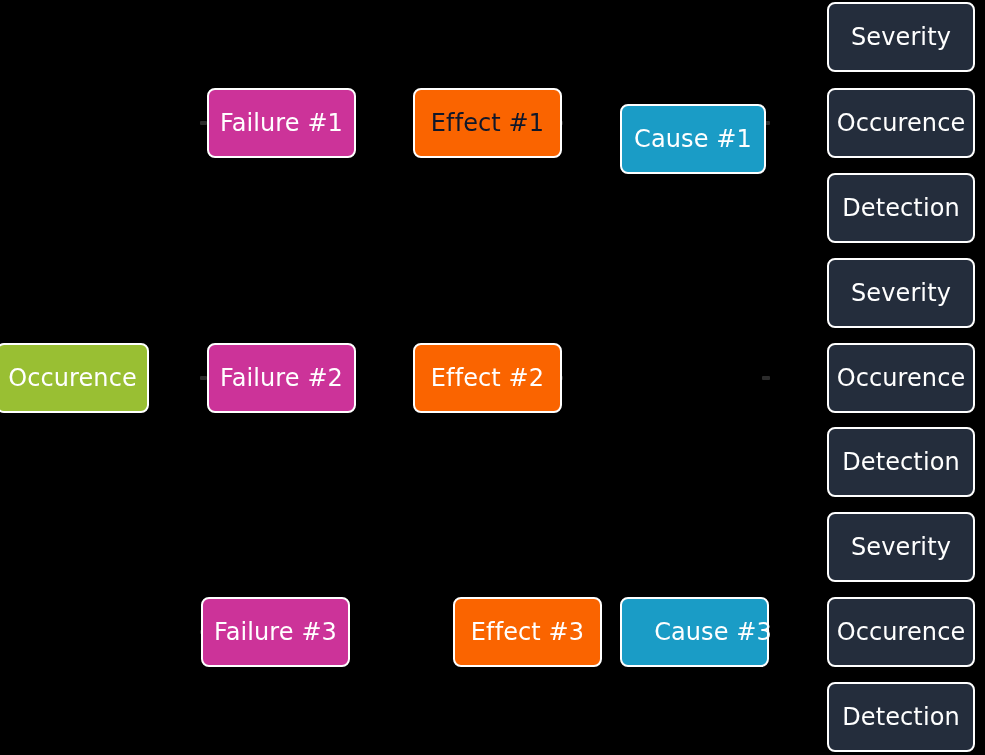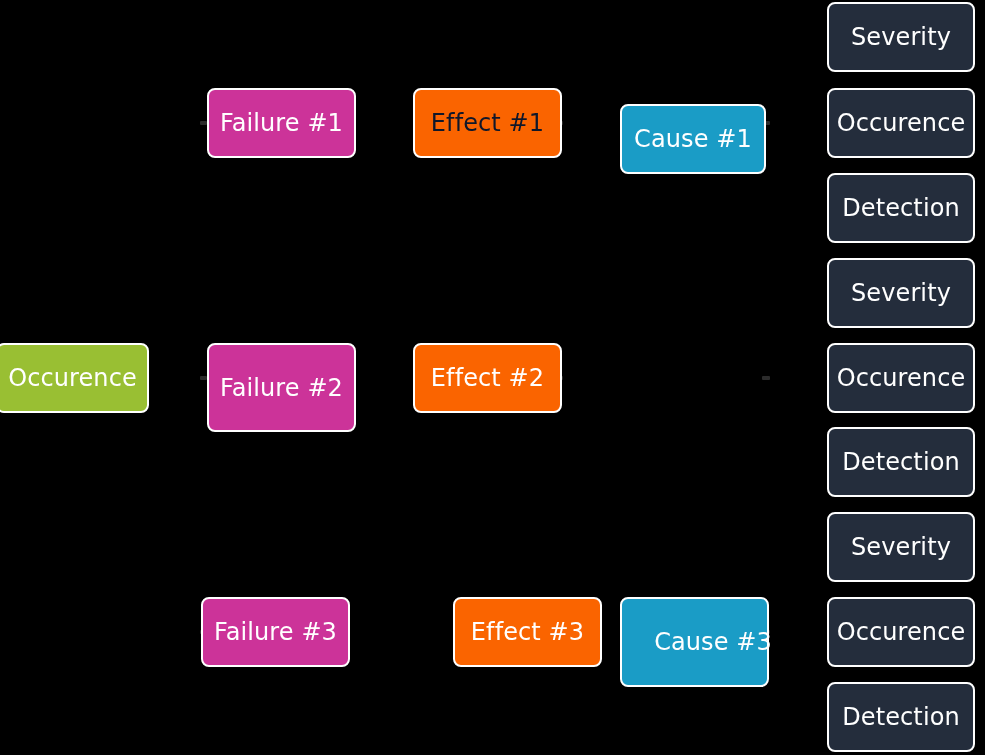--- a/index.html
+++ b/index.html
@@ -54,39 +54,39 @@
     <div class="edge-stub" style="left: 762px; top: 630px; width: 8px; height: 4px;"></div>
     <div class="edge-stub" style="left: 200px; top: 121px; width: 7px; height: 4px;"></div>
     <div class="edge-stub" style="left: 200px; top: 376px; width: 7px; height: 4px;"></div>
     <div class="edge-stub" style="left: 200px; top: 630px; width: 7px; height: 4px;"></div>
     <div class="node node-function" style="left: -4px; top: 343px; width: 153px; height: 70px; background: rgb(153, 191, 51); border-color: rgb(255, 255, 255); color: rgb(255, 255, 255);">
       <span class="node-label">Occurence</span>
     </div>
     <div class="node node-failure" style="left: 207px; top: 88px; width: 149px; height: 70px; background: rgb(204, 51, 153); border-color: rgb(255, 255, 255); color: rgb(255, 255, 255);">
       <span class="node-label">Failure #1</span>
     </div>
-    <div class="node node-failure" style="left: 207px; top: 343px; width: 149px; height: 89px; background: rgb(204, 51, 153); border-color: rgb(255, 255, 255); color: rgb(255, 255, 255);">
+    <div class="node node-failure" style="left: 207px; top: 343px; width: 149px; height: 70px; background: rgb(204, 51, 153); border-color: rgb(255, 255, 255); color: rgb(255, 255, 255);">
       <span class="node-label">Failure #2</span>
     </div>
     <div class="node node-failure" style="left: 201px; top: 597px; width: 149px; height: 70px; background: rgb(204, 51, 153); border-color: rgb(255, 255, 255); color: rgb(255, 255, 255);">
       <span class="node-label">Failure #3</span>
     </div>
     <div class="node node-effect" style="left: 413px; top: 88px; width: 149px; height: 70px; background: rgb(250, 100, 0); border-color: rgb(255, 255, 255); color: #0f172a;">
       <span class="node-label">Effect #1</span>
     </div>
     <div class="node node-effect" style="left: 413px; top: 343px; width: 149px; height: 70px; background: rgb(250, 100, 0); border-color: rgb(255, 255, 255); color: rgb(255, 255, 255); align-items: center;">
       <span class="node-label">Effect #2</span>
     </div>
     <div class="node node-effect" style="left: 413px; top: 597px; width: 149px; height: 70px; background: rgb(250, 100, 0); border-color: rgb(255, 255, 255); color: rgb(255, 255, 255); margin-left: 40px;">
       <span class="node-label">Effect #3</span>
     </div>
     <div class="node node-cause" style="left: 620px; top: 104px; width: 146px; height: 70px; background: rgb(26, 156, 198); border-color: rgb(255, 255, 255); color: rgb(255, 255, 255);">
       <span class="node-label">Cause #1</span>
     </div>
-    <div class="node node-cause" style="left: 620px; top: 597px; width: 149px; height: 90px; background: rgb(26, 156, 198); border-color: rgb(255, 255, 255); color: rgb(255, 255, 255); padding-left: 37px;">
+    <div class="node node-cause" style="left: 620px; top: 597px; width: 149px; height: 70px; background: rgb(26, 156, 198); border-color: rgb(255, 255, 255); color: rgb(255, 255, 255); padding-left: 37px;">
       <span class="node-label">Cause #3</span>
     </div>
     <div class="node node-rating" style="left: 827px; top: 2px; width: 148px; height: 70px; background: rgb(36, 45, 60); border-color: rgb(255, 255, 255); color: rgb(255, 255, 255);">
       <span class="node-label">Severity</span>
     </div>
     <div class="node node-rating" style="left: 827px; top: 88px; width: 148px; height: 70px; background: rgb(36, 45, 60); border-color: rgb(255, 255, 255); color: rgb(255, 255, 255);">
       <span class="node-label">Occurence</span>
     </div>
     <div class="node node-rating" style="left: 827px; top: 173px; width: 148px; height: 70px; background: rgb(36, 45, 60); border-color: rgb(255, 255, 255); color: rgb(255, 255, 255);">
       <span class="node-label">Detection</span>

